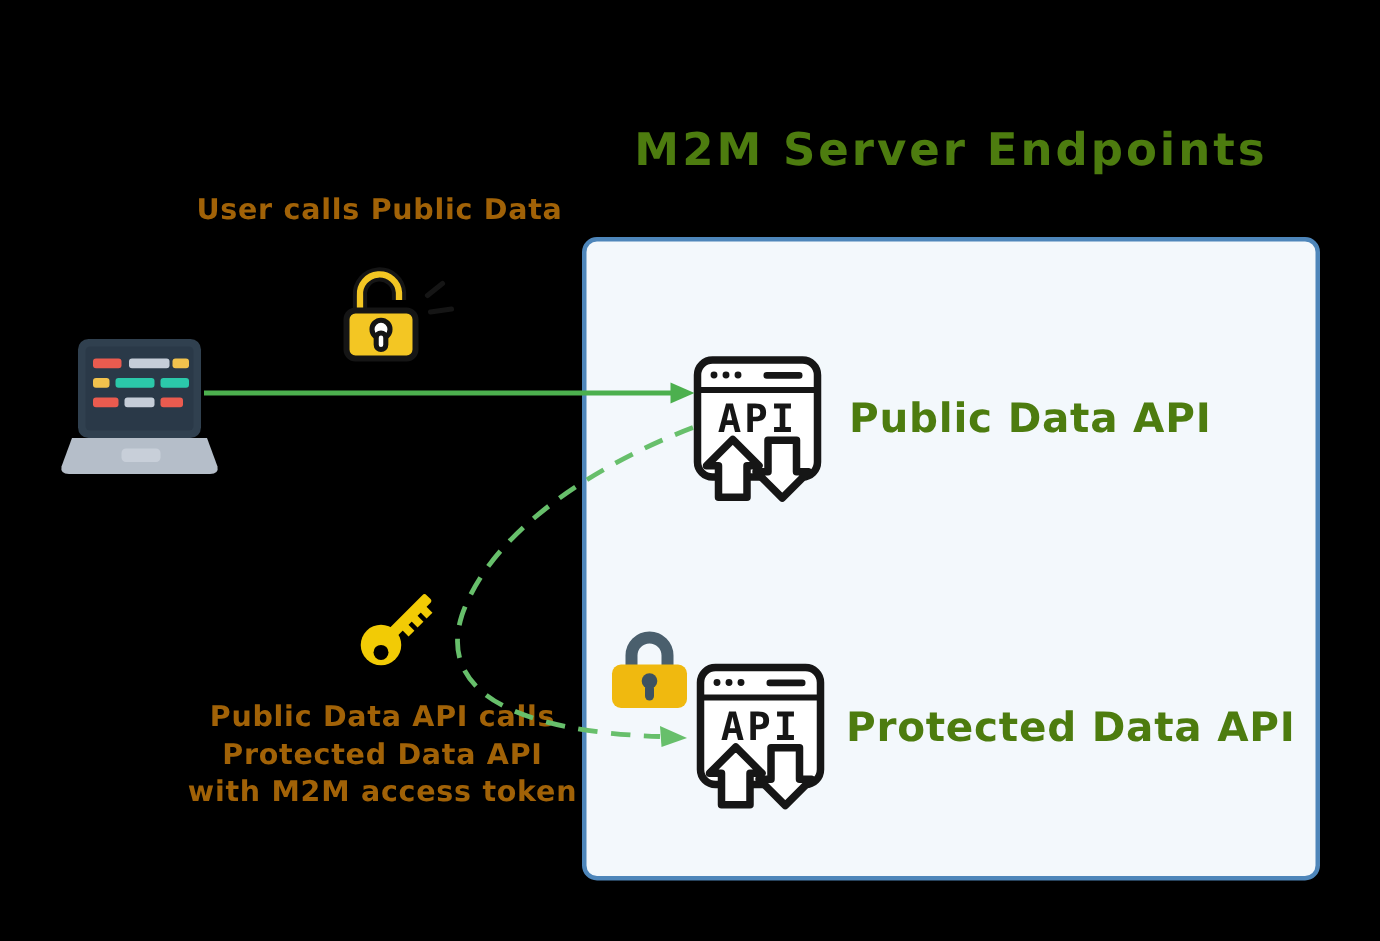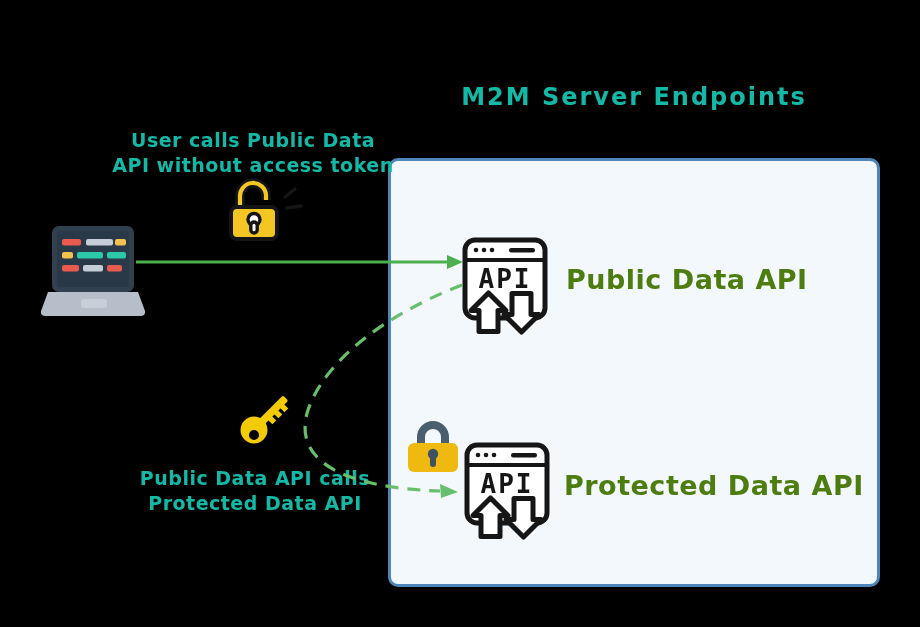--- a/index.html
+++ b/index.html
@@ -2,28 +2,28 @@
 <html><head>
 <meta charset="utf-8">
 <style>
   html,body{margin:0;padding:0;background:#000;}
   .stage{
     position:relative;width:920px;height:627px;background:#000;overflow:hidden;
     font-family:"DejaVu Sans","Liberation Sans",sans-serif;
   }
   .title{
     position:absolute;left:388px;top:83px;width:492px;text-align:center;
-    font-size:24px;letter-spacing:2px;color:#14b8a6;font-weight:bold;
+    font-size:30px;letter-spacing:2px;color:#4d7c0f;font-weight:bold;
   }
   .endpoints-box{
     position:absolute;left:388px;top:158px;width:486px;height:423px;
     background:#f3f8fc;border:3px solid #4e86ba;border-radius:10px;
   }
   .annotation{
-    position:absolute;text-align:center;color:#14b8a6;
+    position:absolute;text-align:center;color:#a16207;
     font-size:19px;line-height:25px;letter-spacing:0.5px;font-weight:bold;
   }
   .annotation.user-call{left:100px;top:128px;width:306px;}
   .annotation.m2m-call{left:95px;top:466px;width:320px;}
   .endpoint-label{
     position:absolute;color:#4d7c0f;font-size:27px;letter-spacing:0.5px;font-weight:bold;
   }
   .label-public{left:566px;top:264px;}
   .label-protected{left:564px;top:470px;}
   .abs{position:absolute;}
@@ -61,37 +61,37 @@
     <path d="M 21 31 L 21 20 A 13 13 0 0 1 47 18 L 47 23" fill="none" stroke="#f3c623" stroke-width="4.2"></path>
     <rect x="12" y="30" width="46" height="32" rx="6" fill="#f3c623" stroke="#151515" stroke-width="4"></rect>
     <circle cx="35" cy="42.5" r="6" fill="#ffffff" stroke="#151515" stroke-width="3.4"></circle>
     <rect x="31.8" y="45" width="6.4" height="11" rx="3.2" fill="#ffffff" stroke="#151515" stroke-width="3.4"></rect>
     <path d="M 66 20 L 76 12" stroke="#151515" stroke-width="3.4" stroke-linecap="round"></path>
     <path d="M 68 31 L 82 29" stroke="#151515" stroke-width="3.4" stroke-linecap="round"></path>
   </svg>
 
   <div class="annotation user-call">
     <div>User calls Public Data</div>
-    <div>API without access token</div>
   </div>
 
   <svg class="abs" style="left:238px;top:386px;" width="68" height="62" viewBox="0 0 68 62">
     <g transform="rotate(-45 16 44)" fill="#f2cb05">
       <circle cx="16" cy="44" r="13.5"></circle>
       <rect x="16" y="40" width="45" height="7.5" rx="2"></rect>
       <rect x="33" y="46" width="5.5" height="7"></rect>
       <rect x="41.5" y="46" width="5.5" height="7"></rect>
       <rect x="50" y="46" width="5.5" height="7"></rect>
       <circle cx="12.5" cy="47.5" r="5" fill="#000000"></circle>
     </g>
   </svg>
 
   <div class="annotation m2m-call">
     <div>Public Data API calls</div>
     <div>Protected Data API</div>
+    <div>with M2M access token</div>
   </div>
 
   <svg class="abs" style="left:462px;top:237px;z-index:4;" width="86" height="100" viewBox="0 0 86 100">
     <rect x="3" y="3" width="80" height="78" rx="10" fill="#ffffff" stroke="#161616" stroke-width="5"></rect>
     <line x1="3" y1="23" x2="83" y2="23" stroke="#161616" stroke-width="4"></line>
     <circle cx="14" cy="13" r="2.3" fill="#161616"></circle>
     <circle cx="22" cy="13" r="2.3" fill="#161616"></circle>
     <circle cx="30" cy="13" r="2.3" fill="#161616"></circle>
     <rect x="47" y="11" width="26" height="4.5" rx="2.2" fill="#161616"></rect>
     <text class="api-text" x="43" y="51" text-anchor="middle">API</text>

